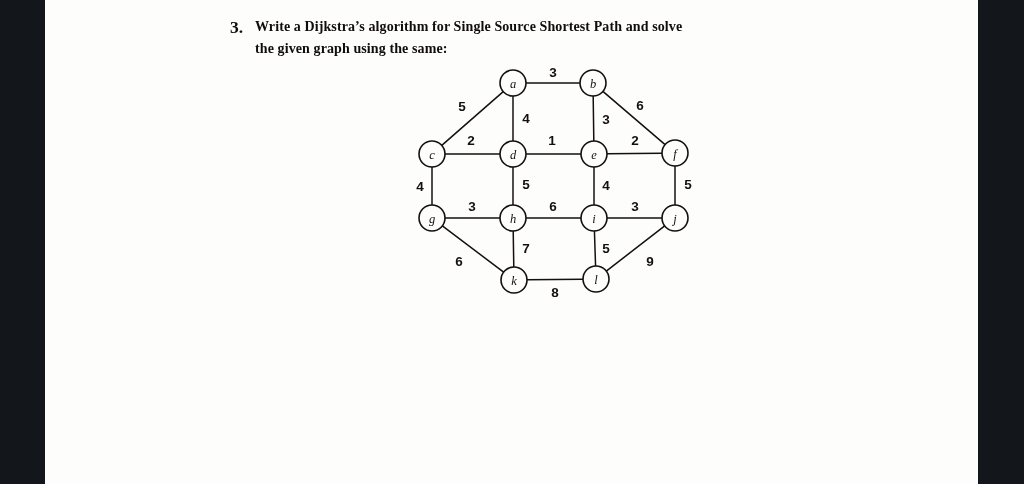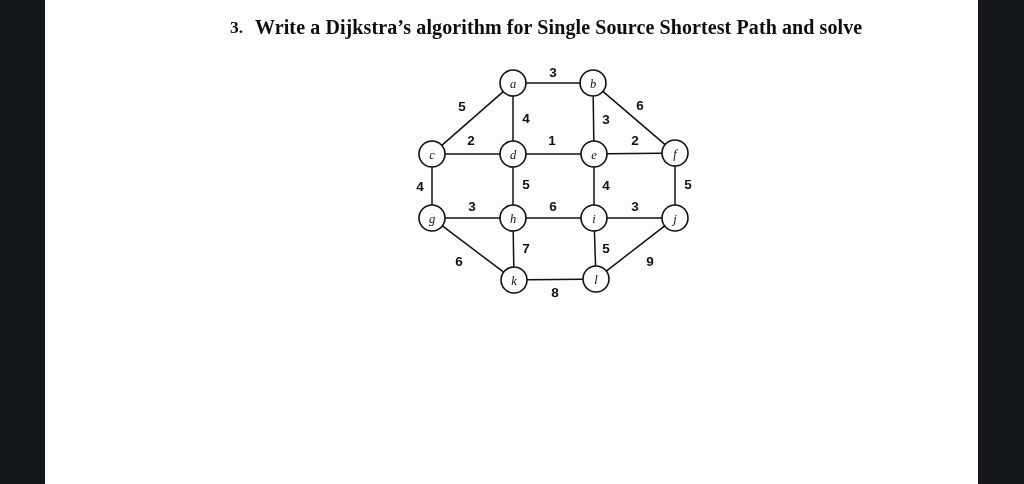--- a/index.html
+++ b/index.html
@@ -35,21 +35,21 @@
   
   #question-block {
     position: absolute;
     left: 185px;
     top: 16px;
     width: 690px;
   }
   .q-line {
     font-family: "Liberation Serif", serif;
     font-weight: bold;
-    font-size: 20px;
+    font-size: 14px;
     line-height: 22px;
     color: #100d0c;
     letter-spacing: 0.1px;
     white-space: pre;
   }
   #q-number {
     position: absolute;
     left: 0px;
     top: 0px;
     font-family: "Liberation Serif", serif;
@@ -109,20 +109,21 @@
 </head>
 <body>
 
 <div id="page-frame">
   <div id="page-sheet">
 
     <div id="question-block">
       <div id="q-number">3.</div>
       <div id="q-text">
         <div class="q-line">Write a Dijkstra’s algorithm for Single Source Shortest Path and solve</div>
+        <div class="q-line">the given graph using the same:</div>
       </div>
     </div>
 
     <div id="graph-figure">
       <svg id="graph-svg" viewBox="0 0 310 250" xmlns="http://www.w3.org/2000/svg">
         <g id="edges-layer">
             <line x1="126" y1="25" x2="180" y2="25" class="edge-line"></line>
             <line x1="103.22398316872714" y1="33.56910117309102" x2="41.776016831272855" y2="87.43089882690899" class="edge-line"></line>
             <line x1="113" y1="38" x2="113" y2="83" class="edge-line"></line>
             <line x1="193.18308043331137" y1="37.99871076510815" x2="193.81691956668863" y2="83.00128923489186" class="edge-line"></line>

